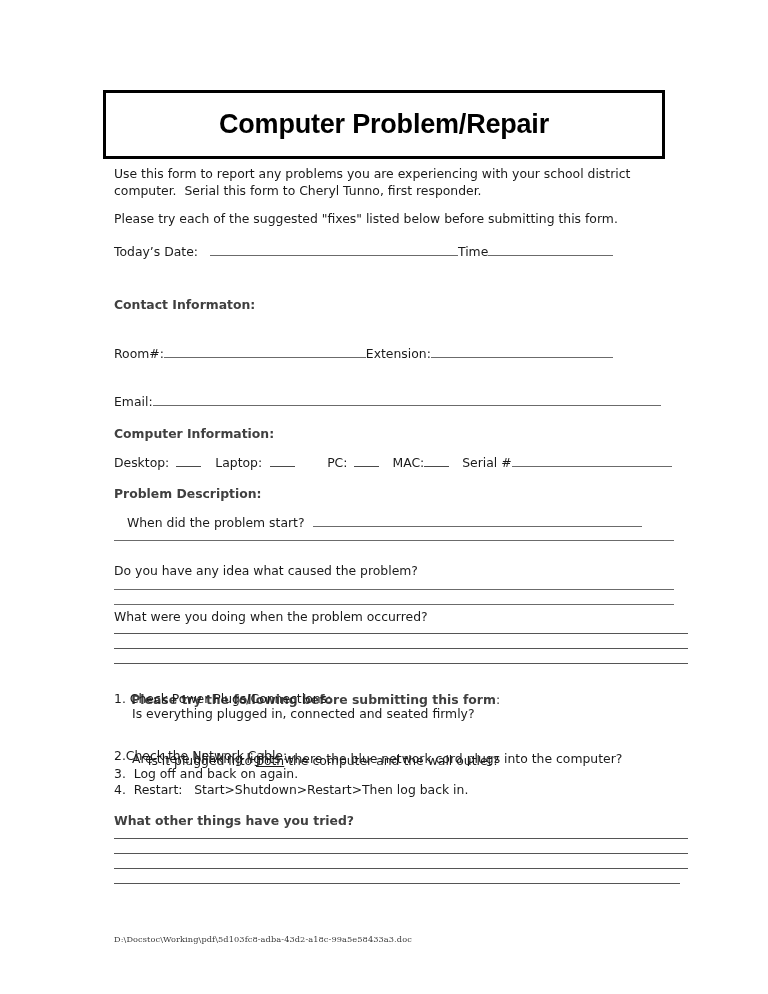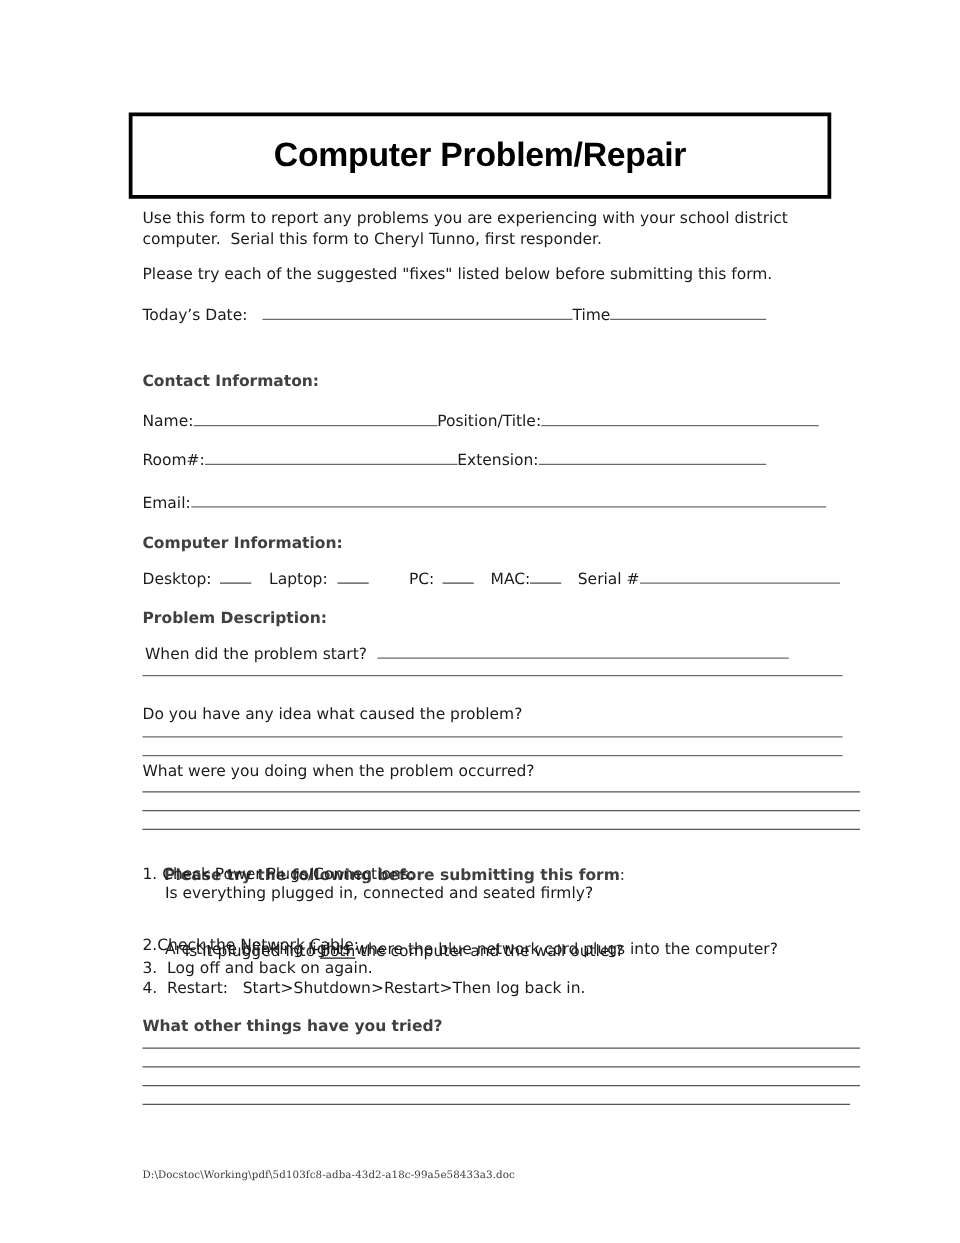--- a/index.html
+++ b/index.html
@@ -126,28 +126,22 @@
   <div class="field-row" style="left:114px; top:244px;">
     <span class="field-label">Today’s Date:</span>
     <span class="gap" style="width:12px;"></span>
     <span class="uline" style="width:248px;"></span>
     <span class="field-label">Time</span>
     <span class="uline" style="width:125px;"></span>
   </div>
 
   <div class="blk bold" style="left:114px; top:296px;">Contact Informaton:</div>
 
-  <div class="field-row" style="left:114px; top:329px;">
-    <span class="field-label">Name:</span>
-    <span class="uline" style="width:195px;"></span>
-    <span class="field-label">Position/Title:</span>
-    <span class="uline" style="width:222px;"></span>
-  </div>
-
-  <div class="field-row" style="left:114px; top:360px;">
+
+  <div class="field-row" style="left:114px; top:346px;">
     <span class="field-label">Room#:</span>
     <span class="uline" style="width:202px;"></span>
     <span class="field-label">Extension:</span>
     <span class="uline" style="width:182px;"></span>
   </div>
 
   <div class="field-row" style="left:114px; top:394px;">
     <span class="field-label">Email:</span>
     <span class="uline" style="width:508px;"></span>
   </div>
@@ -169,21 +163,21 @@
     <span class="gap" style="width:13px;"></span>
     <span class="field-label">MAC:</span>
     <span class="uline-short" style="width:25px;"></span>
     <span class="gap" style="width:13px;"></span>
     <span class="field-label">Serial #</span>
     <span class="uline" style="width:160px;"></span>
   </div>
 
   <div class="blk bold" style="left:114px; top:485px;">Problem Description:</div>
 
-  <div class="field-row" style="left:116px; top:515px;">
+  <div class="field-row" style="left:127px; top:515px;">
     <span class="field-label">When did the problem start?</span>
     <span class="gap" style="width:8px;"></span>
     <span class="uline" style="width:329px;"></span>
   </div>
   <div class="rule" style="left:114px; top:540px; width:560px;"></div>
 
   <div class="blk" style="left:114px; top:562px;">Do you have any idea what caused the problem?</div>
   <div class="rule" style="left:114px; top:589px; width:560px;"></div>
   <div class="rule" style="left:114px; top:604px; width:560px;"></div>
 

